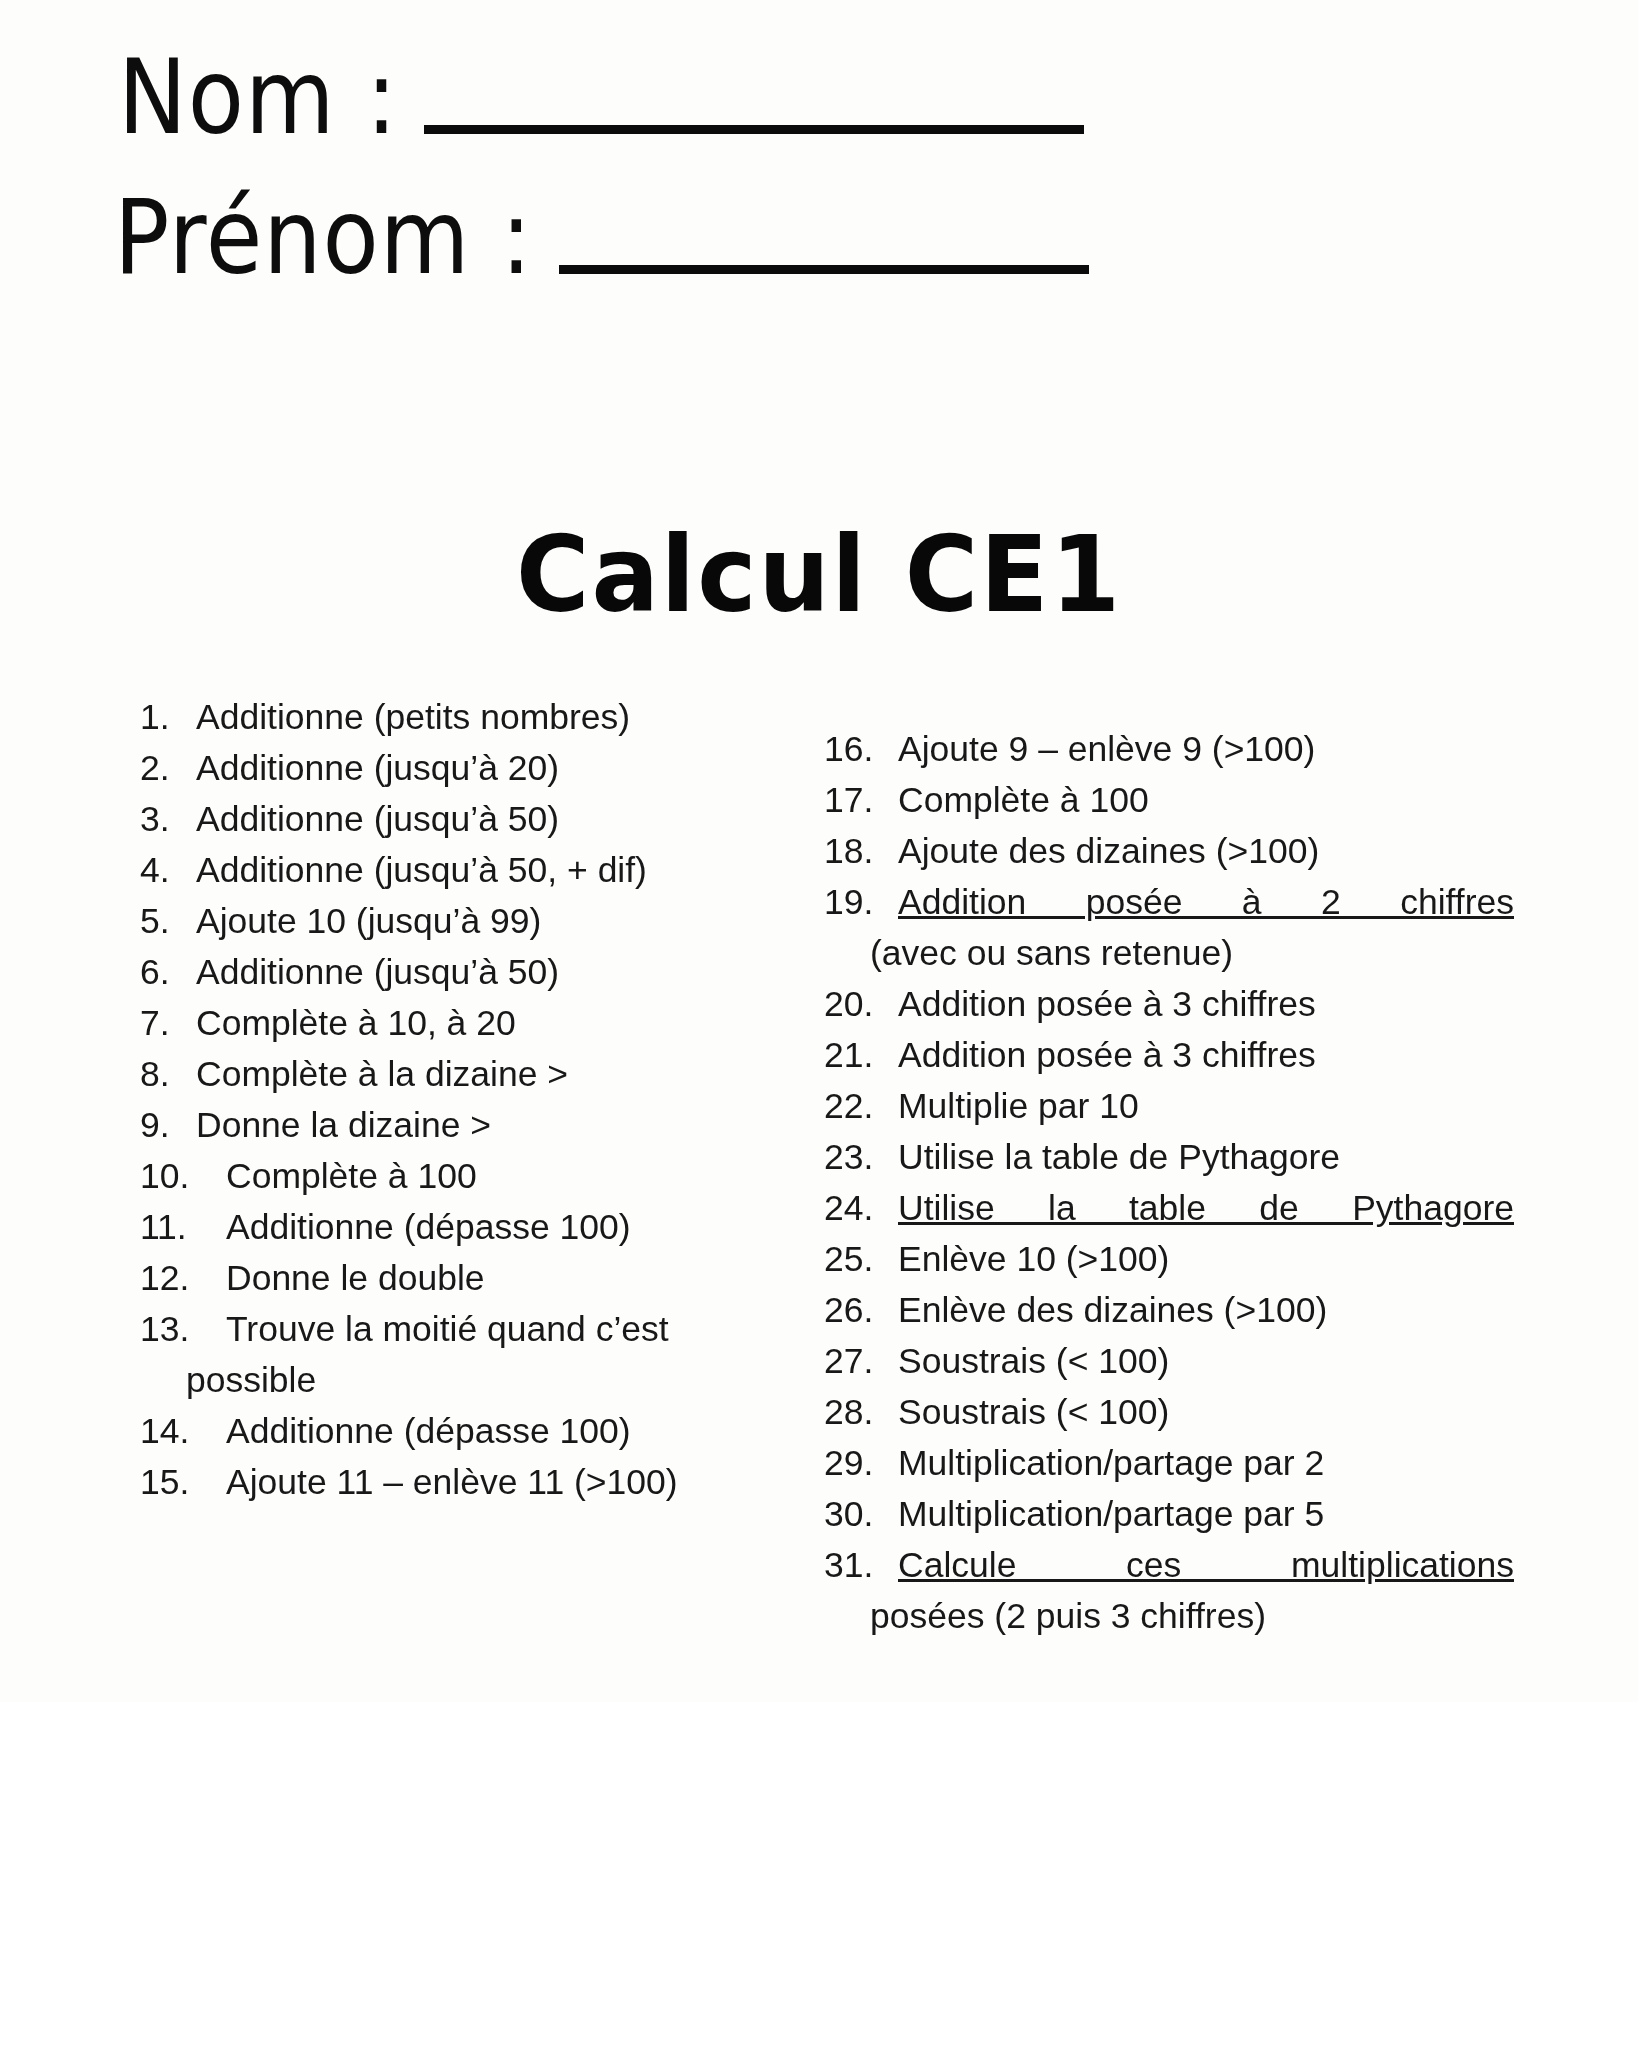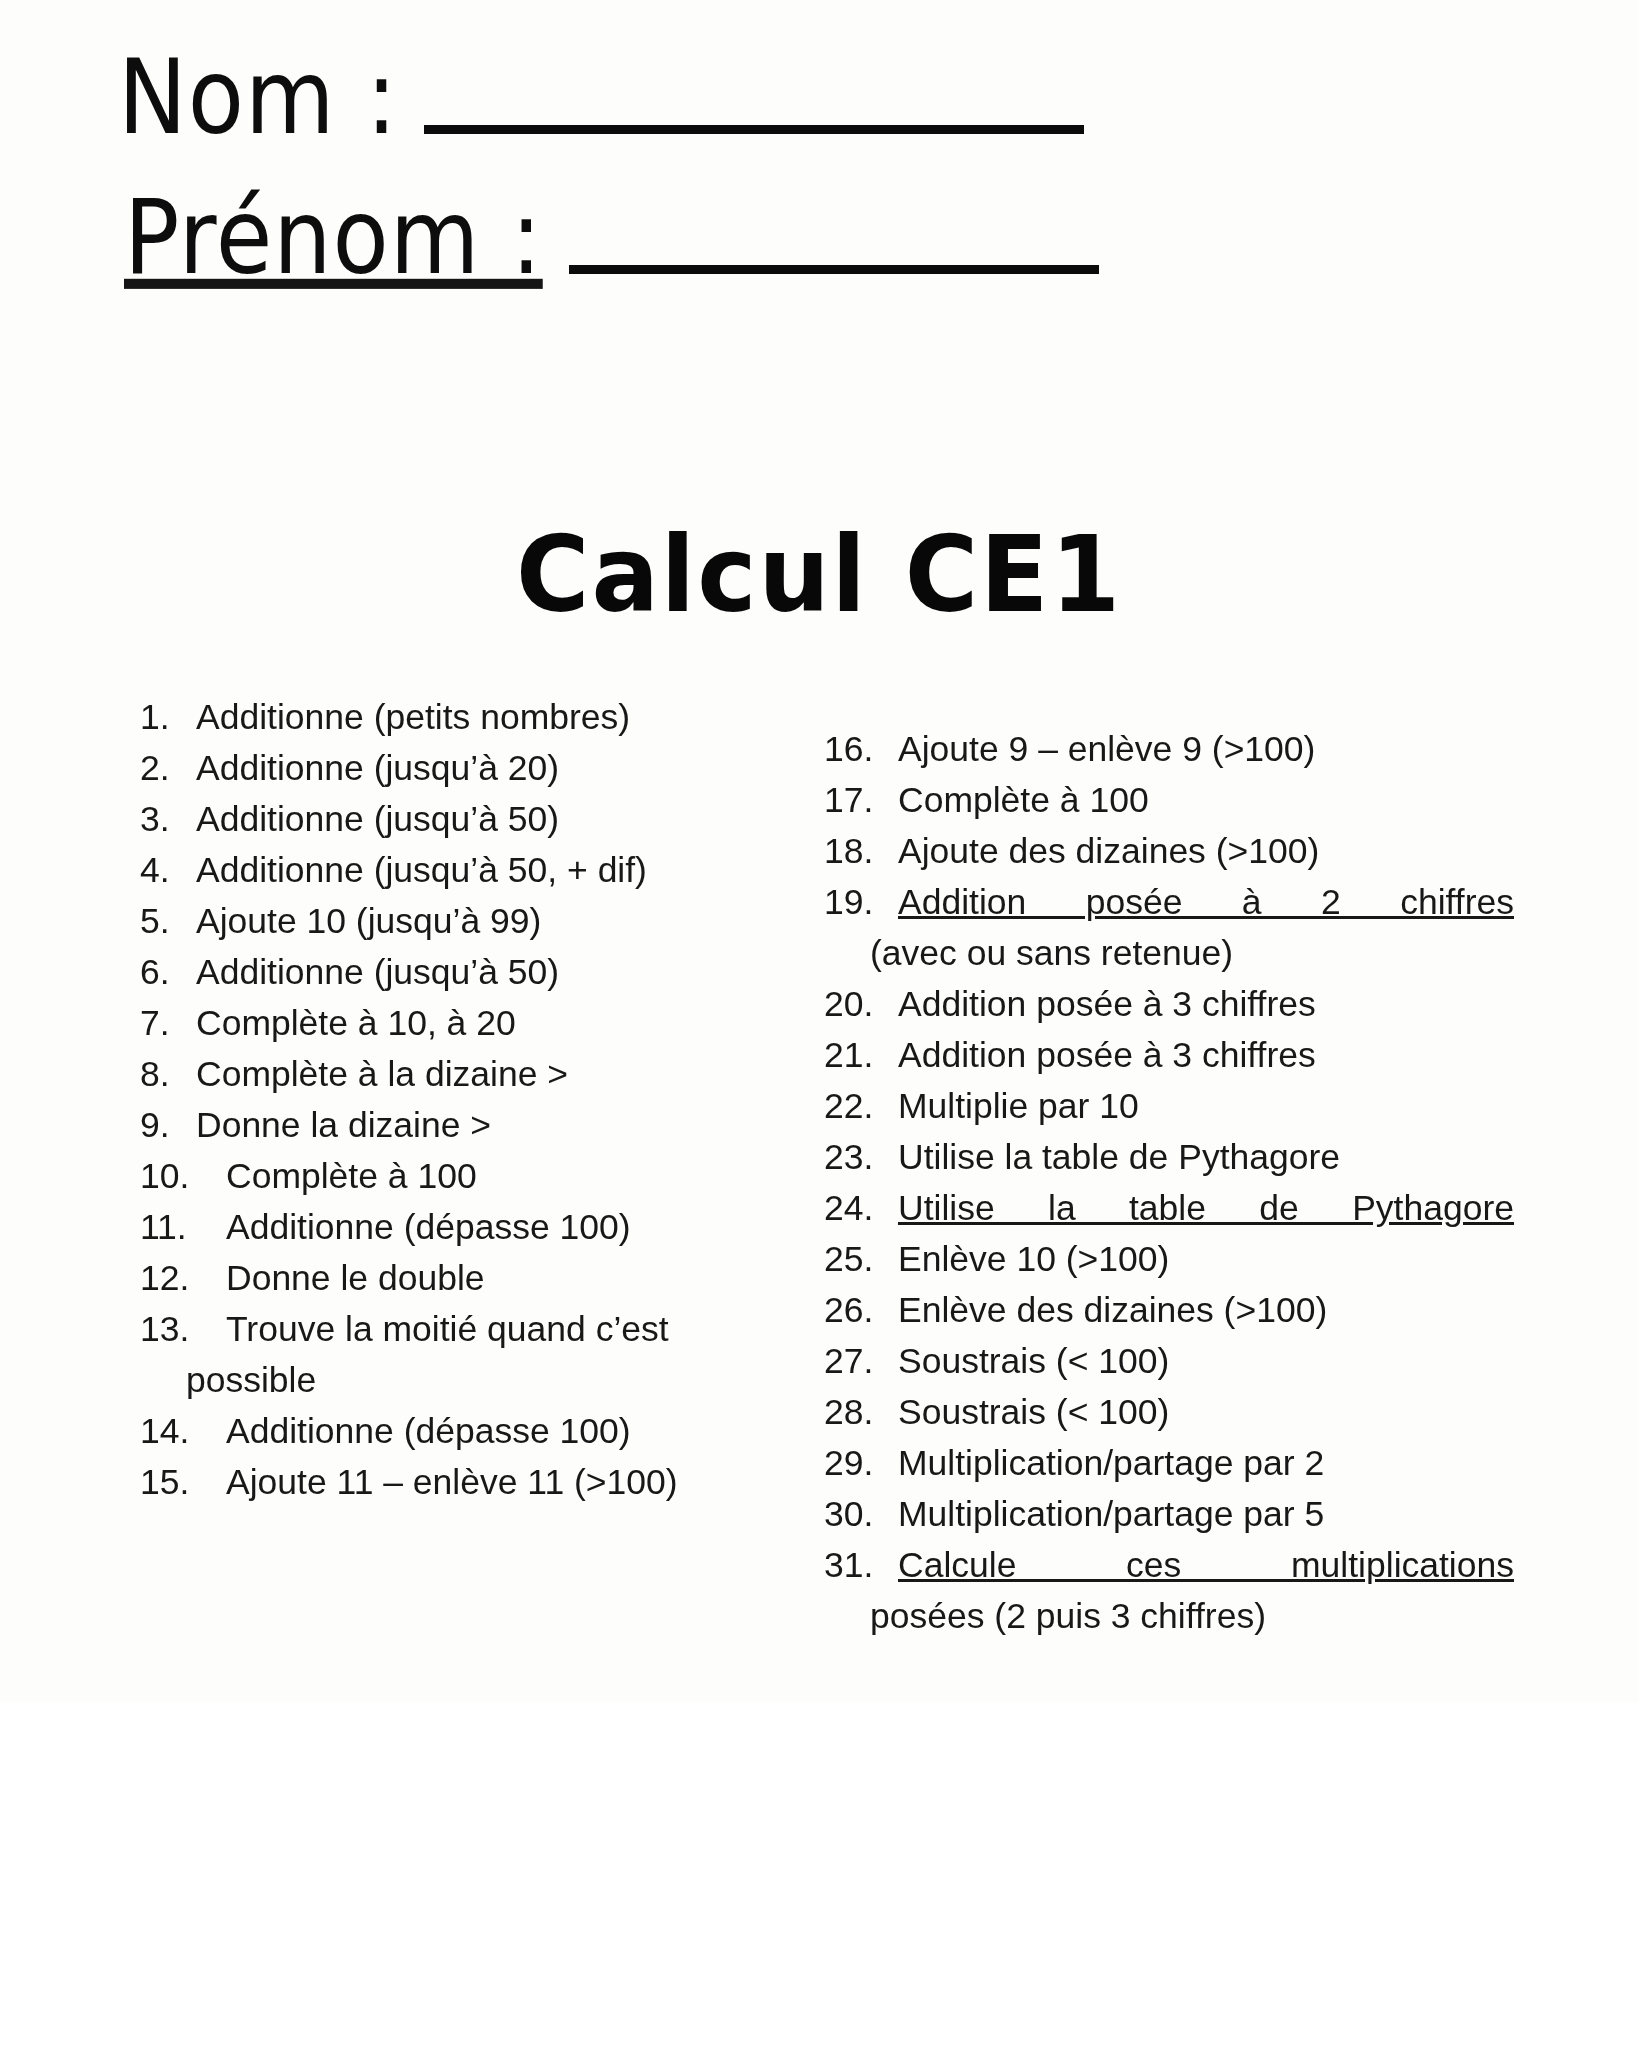--- a/index.html
+++ b/index.html
@@ -25,21 +25,21 @@
     top: 0;
     width: 1638px;
   }
   .field-row {
     position: absolute;
     display: flex;
     align-items: flex-end;
     white-space: nowrap;
   }
   .field-row.nom   { left: 118px; top: 58px; }
-  .field-row.prenom{ left: 124px; top: 198px; text-decoration: underline; }
+  .field-row.prenom{ left: 114px; top: 198px; }
 
   .field-label {
     font-family: "DejaVu Sans", sans-serif;
     font-weight: 400;
     font-size: 92px;
     line-height: 1.0;
     letter-spacing: 1px;
     color: #0d0d0d;
     
     transform: scaleY(1.12);

